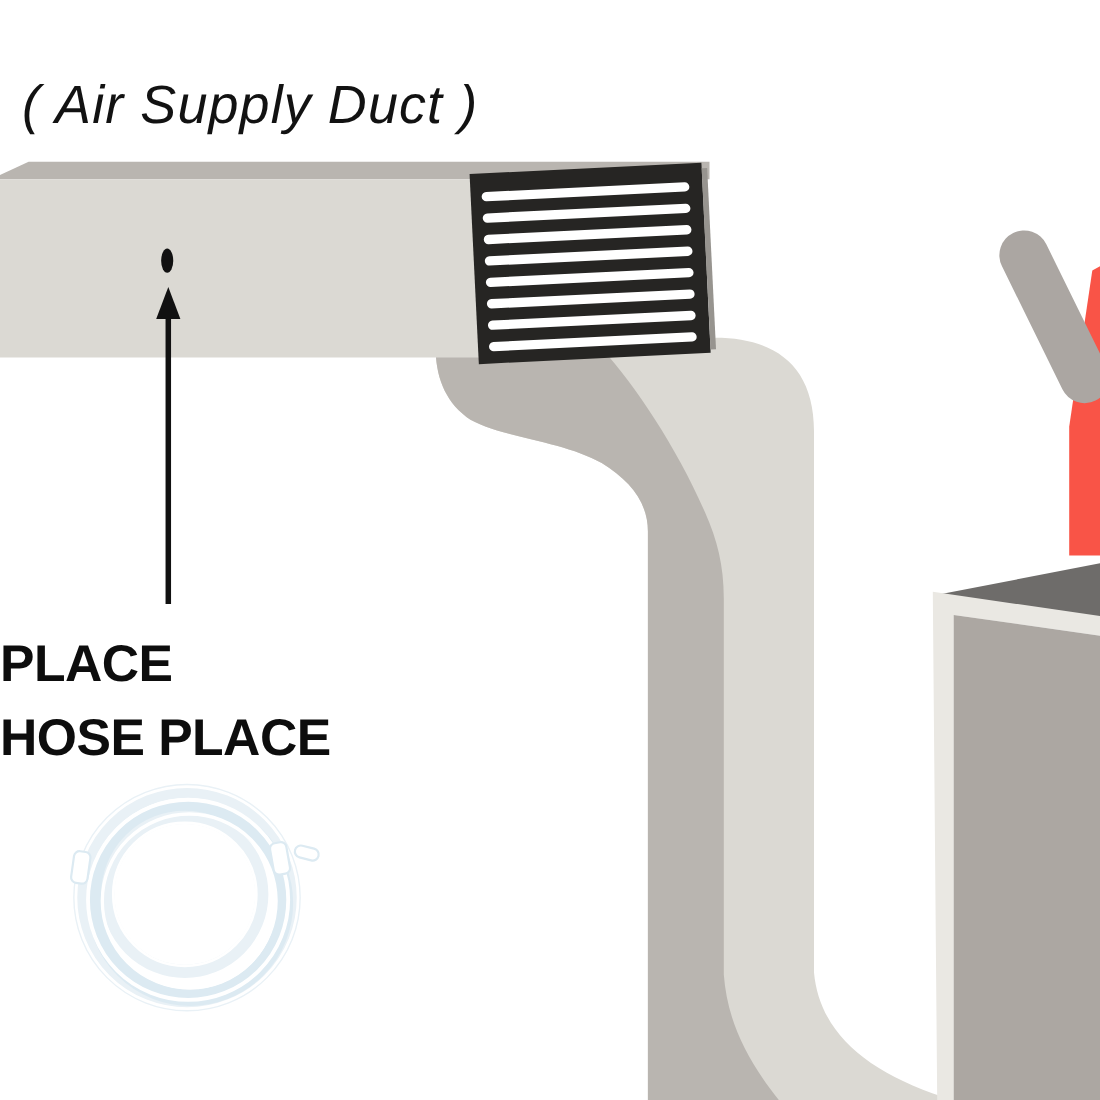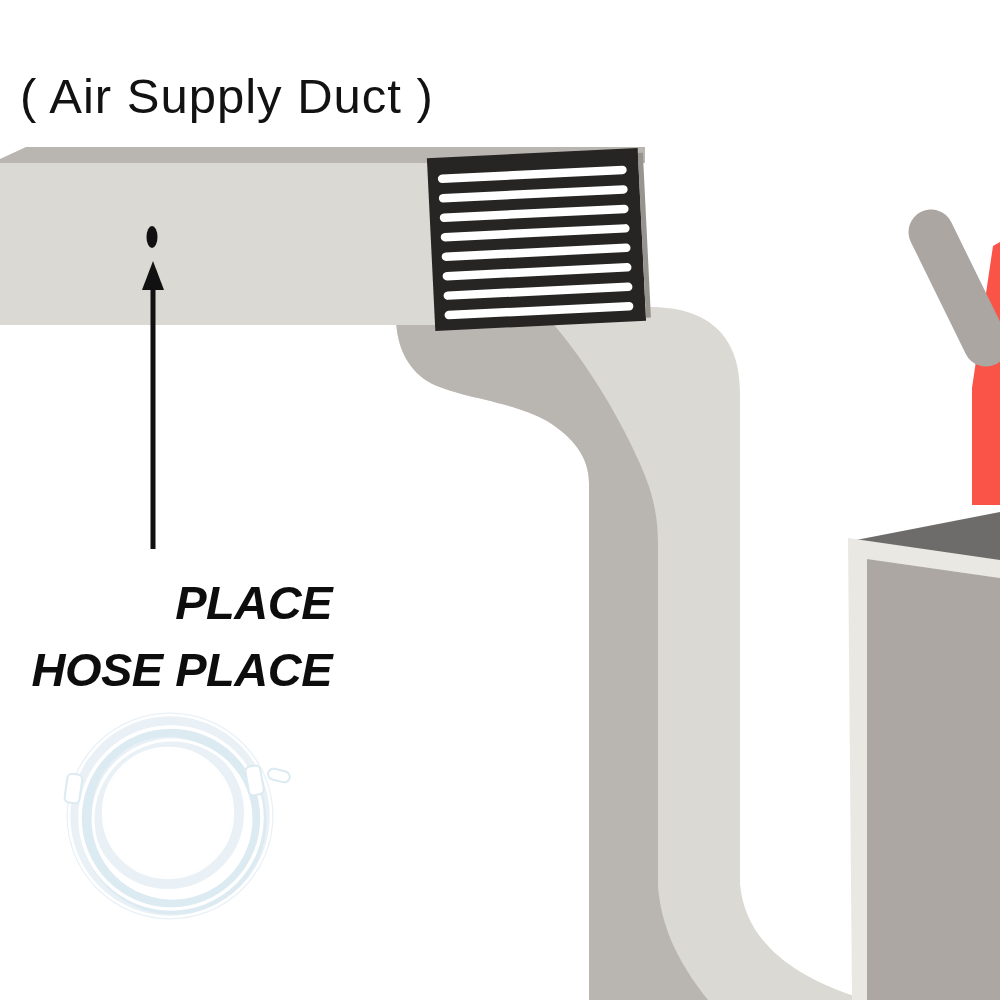--- a/index.html
+++ b/index.html
@@ -5,27 +5,27 @@
   html,body{margin:0;padding:0;}
   body{
     width:1000px;height:1000px;position:relative;overflow:hidden;
     background:#ffffff;
     font-family:"Liberation Sans", sans-serif;
   }
   .stage{position:absolute;inset:0;}
   svg{position:absolute;left:0;top:0;}
   .title{
     position:absolute;left:20px;top:68px;
-    font-size:49px;font-weight:500;
+    font-size:49px;font-style:italic;font-weight:500;
     color:#121212;letter-spacing:1px;white-space:nowrap;
   }
   .annotation{
     position:absolute;left:0;top:570px;width:332px;
-    text-align:right;color:#0d0d0d;
-    font-size:47px;font-style:italic;font-weight:bold;
+    text-align:left;color:#0d0d0d;
+    font-size:47px;font-weight:bold;
     line-height:1.42;letter-spacing:-0.5px;
   }
   .annotation .line{display:block;}
 </style>
 </head>
 <body>
 
 <div class="stage">
 
   <svg width="1000" height="1000" viewBox="0 0 1000 1000">

